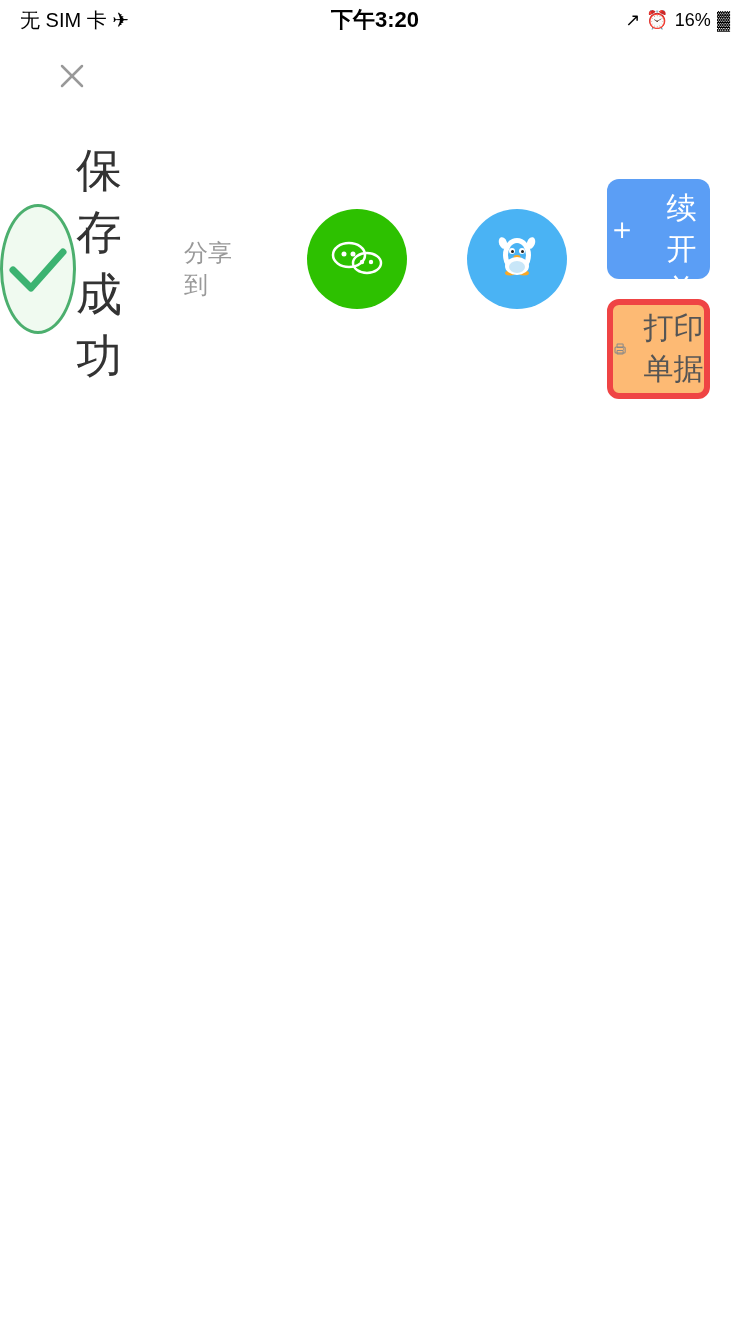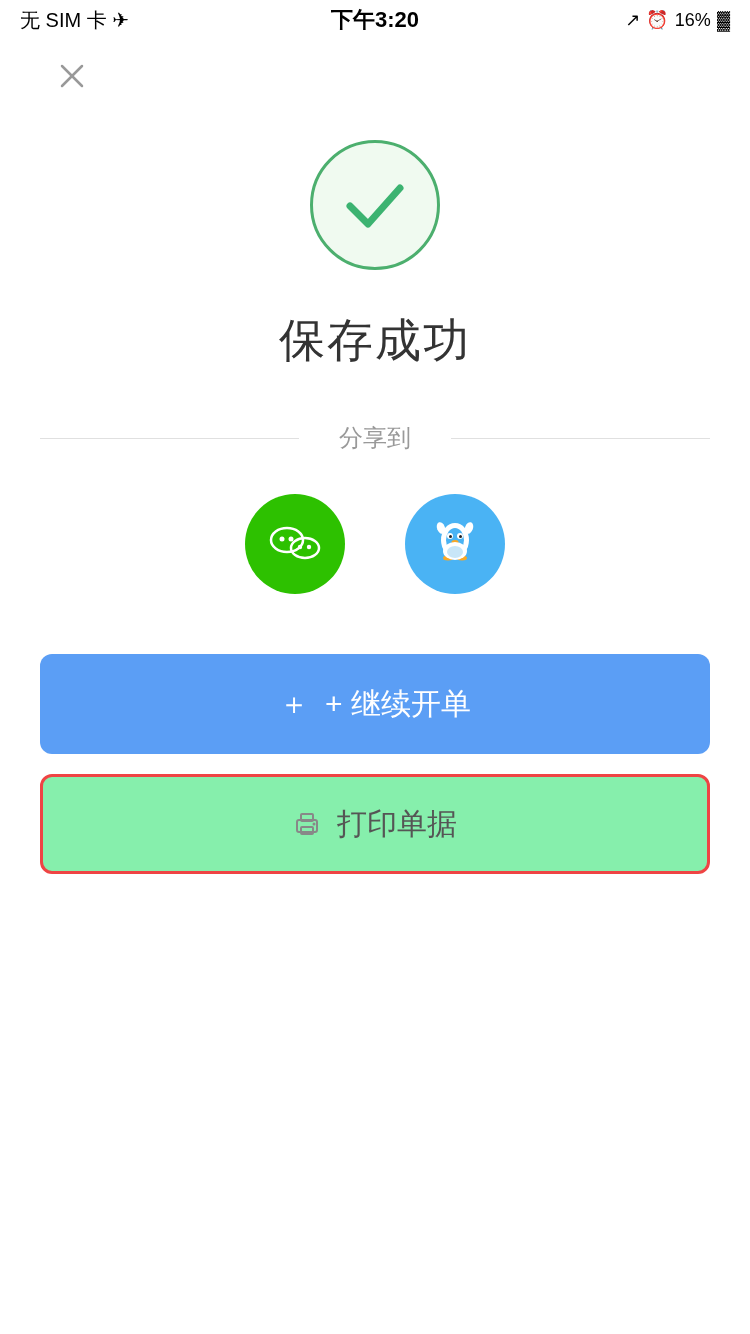--- a/index.html
+++ b/index.html
@@ -58,21 +58,20 @@
       cursor: pointer;
     }
     .close-btn svg {
       width: 28px;
       height: 28px;
     }
 
     
     .main-content {
       display: flex;
-      flex-direction: column;
       align-items: center;
       padding-top: 100px;
     }
 
     
     .success-circle {
       width: 130px;
       height: 130px;
       border-radius: 50%;
       background: #f0faf0;
@@ -96,21 +95,20 @@
       letter-spacing: 2px;
     }
 
     
     .share-divider {
       width: 100%;
       display: flex;
       align-items: center;
       padding: 0 40px;
       margin-bottom: 40px;
-      gap: 20px;
     }
     .share-divider .line {
       flex: 1;
       height: 1px;
       background: #e0e0e0;
     }
     .share-divider .label {
       font-size: 24px;
       color: #999;
       padding: 0 20px;
@@ -144,28 +142,28 @@
       width: 100%;
       padding: 0 40px;
       display: flex;
       flex-direction: column;
       gap: 20px;
     }
     .action-btn {
       width: 100%;
       height: 100px;
       border-radius: 12px;
-      border: 3px solid #ef4444;
+      border: 6px solid #ef4444;
       display: flex;
       align-items: center;
       justify-content: center;
       gap: 16px;
       font-size: 30px;
       cursor: pointer;
-      background: #86efac;
+      background: #fdba74;
       color: #555;
     }
     .action-btn.primary {
       background: #5b9ef5;
       border: none;
       color: #fff;
     }
     .action-btn svg, .action-btn .icon-char {
       font-size: 30px;
     }

